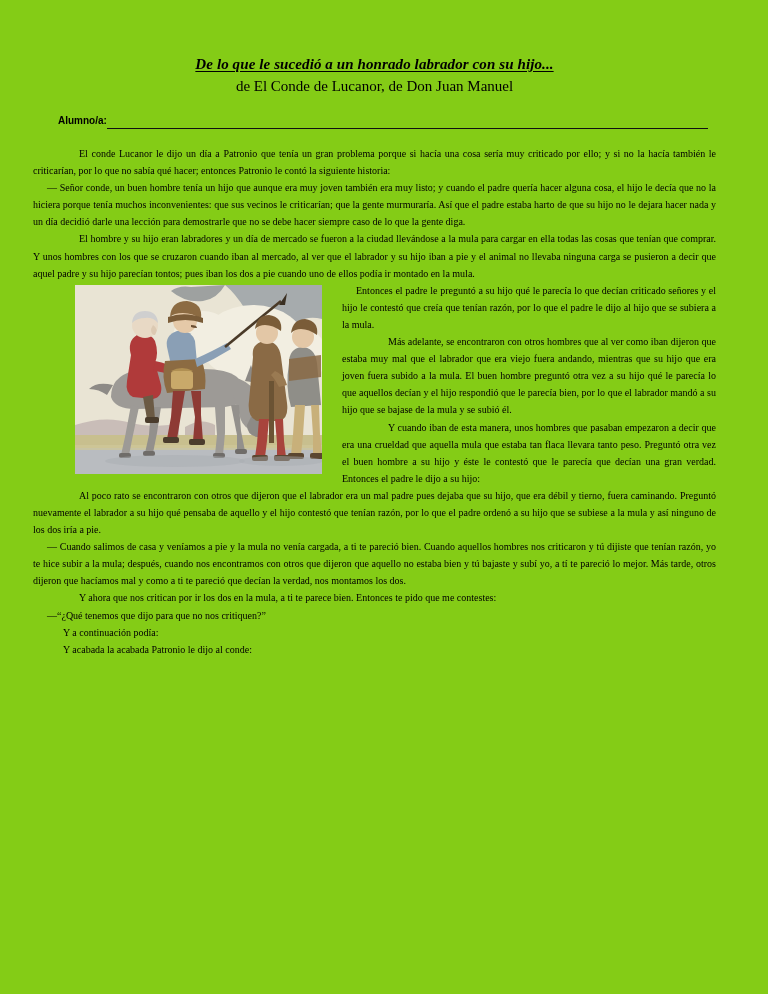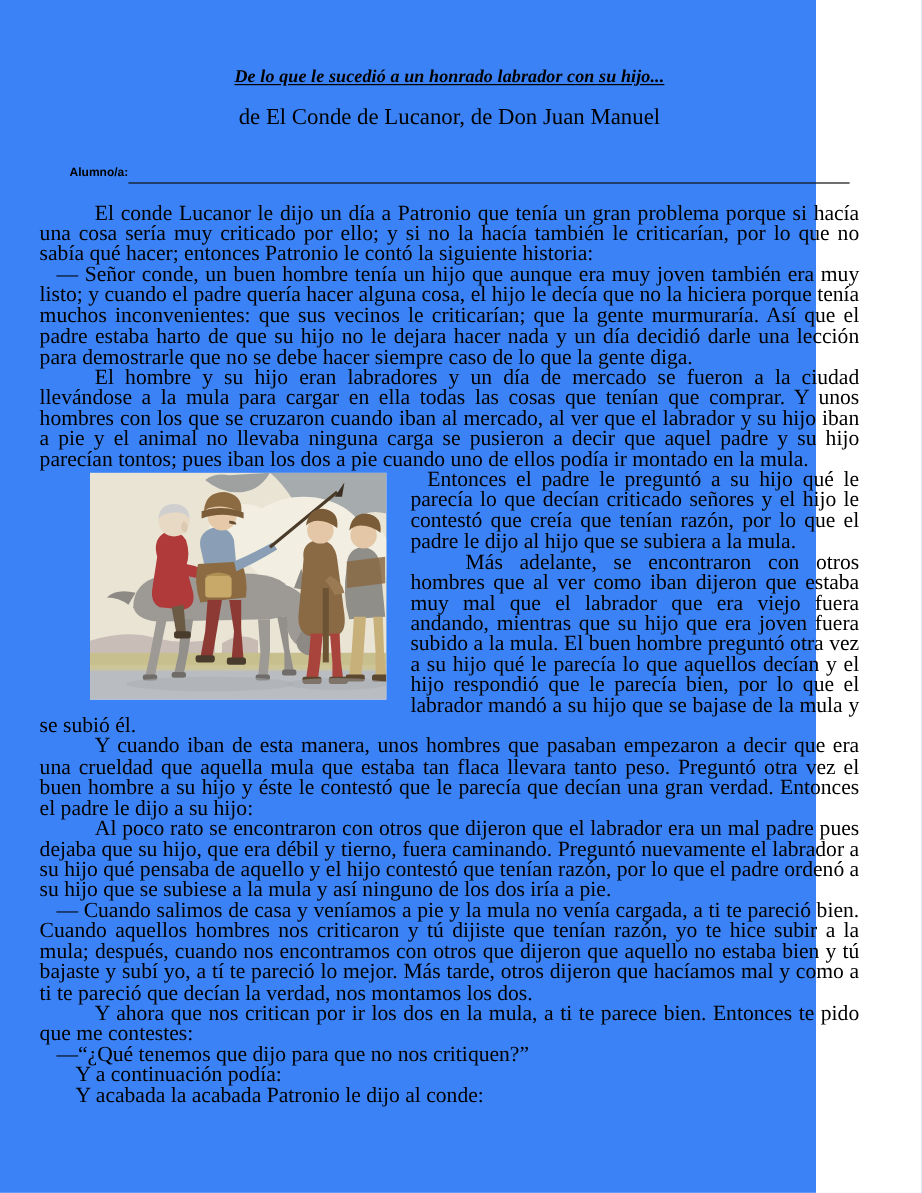--- a/index.html
+++ b/index.html
@@ -11,25 +11,25 @@
   body {
     width: 768px;
     height: 994px;
     font-family: "Liberation Serif", "DejaVu Serif", serif;
     color: #000000;
     overflow: hidden;
   }
 
   .page {
     position: relative;
-    width: 680px;
+    width: 768px;
     height: 994px;
     box-sizing: border-box;
     padding: 0;
-    background: #3b82f6;
+    background: #84cc16;
   }
 
   .content {
     position: absolute;
     left: 33px;
     top: 0;
     width: 683px;
   }
 
   
@@ -41,24 +41,24 @@
     font-weight: bold;
     font-style: italic;
     line-height: 19px;
     letter-spacing: .1px;
   }
   .doc-title span {
     text-decoration: underline;
     text-underline-offset: 2px;
   }
   .doc-subtitle {
-    margin: 12px;
+    margin: 0;
     padding-top: 2px;
     text-align: center;
-    font-size: 19px;
+    font-size: 15px;
     line-height: 20px;
   }
 
   .student-line {
     margin: 0;
     padding-top: 17px;
     padding-left: 25px;
     display: flex;
     align-items: flex-end;
     font-size: 0;
@@ -77,21 +77,21 @@
     margin-left: 0px;
     margin-right: 8px;
   }
 
   
   .body-text {
     padding-top: 16px;
   }
   .body-text p {
     margin: 0;
-    font-size: 18px;
+    font-size: 10px;
     line-height: 17.1px;
     text-align: justify;
     text-justify: inter-word;
     hyphens: none;
   }
   .indent {
     text-indent: 46px;
   }
   .indent-sm {
     text-indent: 14px;

